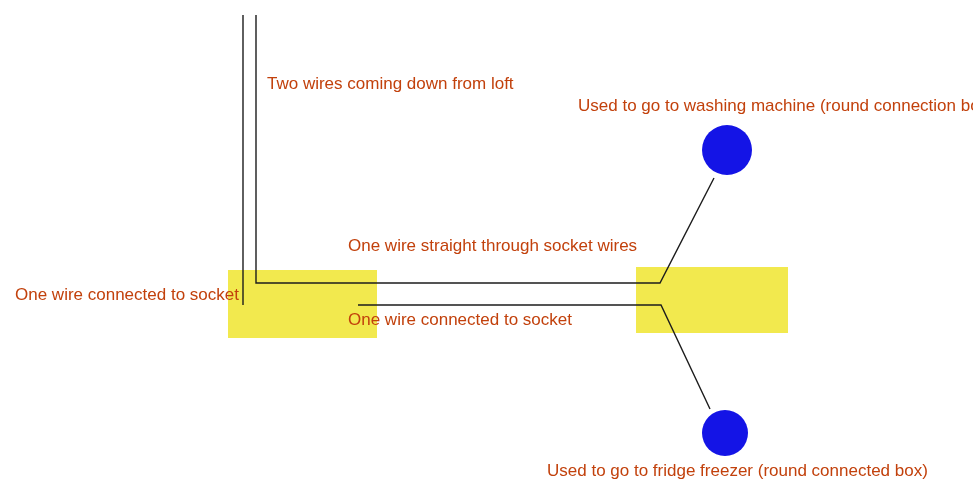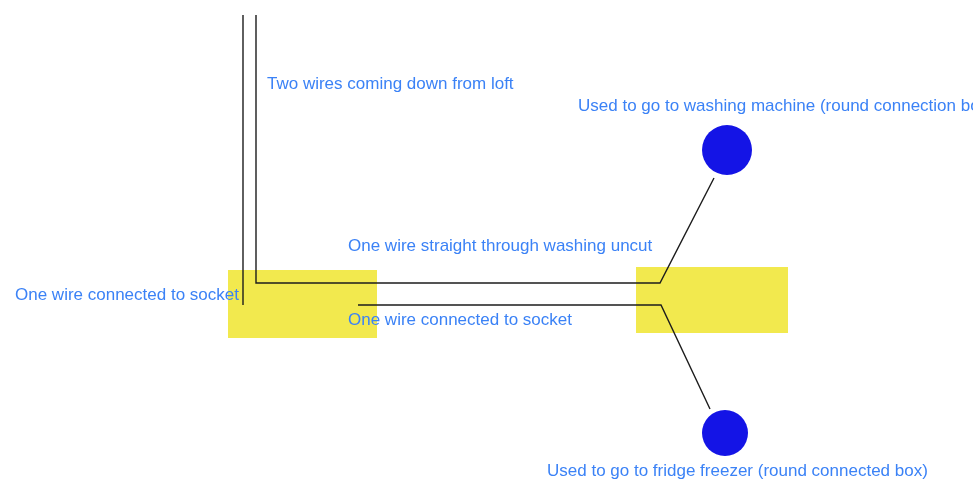--- a/index.html
+++ b/index.html
@@ -18,21 +18,21 @@
   }
   #diagram-svg {
     position: absolute;
     left: 0;
     top: 0;
   }
   .label {
     position: absolute;
     font-size: 17px;
     line-height: 20px;
-    color: #3b82f6;
+    color: #c2410c;
     white-space: nowrap;
   }
   .lbl-loft          { left: 267px; top: 74px;  }
   .lbl-washing       { left: 578px; top: 96px;  }
   .lbl-straight      { left: 348px; top: 236px; }
   .lbl-socket-left   { left: 15px;  top: 285px; }
   .lbl-socket-right  { left: 348px; top: 310px; }
   .lbl-fridge        { left: 547px; top: 461px; }
 </style>
 </head>
@@ -50,21 +50,21 @@
     <polyline points="358,305 661,305 710,409" fill="none" stroke-width="1.4" stroke="#1C1C1C"></polyline>
 
     <circle cx="727" cy="150" r="25" fill="#1414E6"></circle>
     <circle cx="725" cy="433" r="23" fill="#1414E6"></circle>
   </svg>
 
   <div class="label lbl-loft">Two wires coming down from loft</div>
 
   <div class="label lbl-washing">Used to go to washing machine (round connection box)</div>
 
-  <div class="label lbl-straight">One wire straight through washing uncut</div>
+  <div class="label lbl-straight">One wire straight through socket wires</div>
 
   <div class="label lbl-socket-left">One wire connected to socket</div>
 
   <div class="label lbl-socket-right">One wire connected to socket</div>
 
   <div class="label lbl-fridge">Used to go to fridge freezer (round connected box)</div>
 
 </div>
 
 </body></html>

